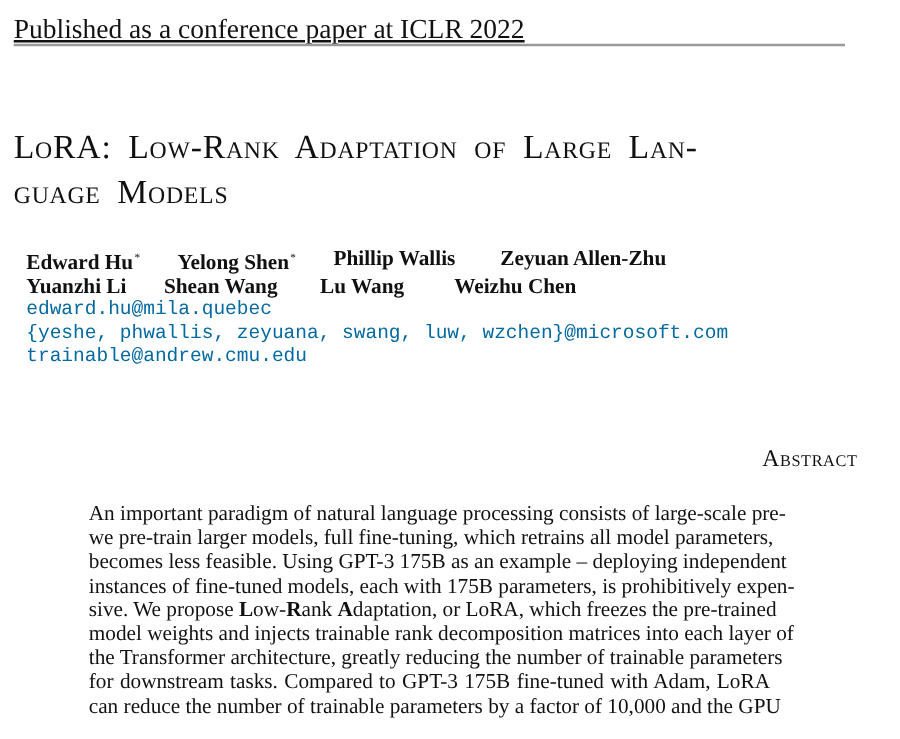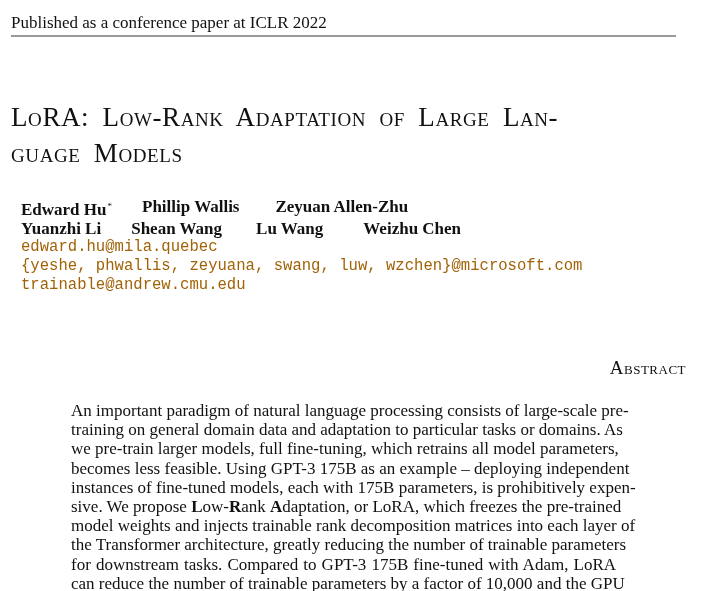--- a/index.html
+++ b/index.html
@@ -12,23 +12,24 @@
       height: 591px;
       overflow: hidden;
       position: relative;
       font-family: "Liberation Serif", serif;
       color: #111111;
     }
     .header {
       position: absolute;
       left: 11px;
       top: 13px;
-      font-size: 17px;
+      font-size: 22px;
       line-height: 20px;
       color: #111;
+      text-decoration: underline;
     }
     .header-rule {
       position: absolute;
       left: 11px;
       top: 35px;
       width: 665px;
       height: 2px;
       background: #9a9a9a;
     }
     .title {
@@ -68,21 +69,21 @@
     .affil {
       font-size: 17px;
       line-height: 19px;
       margin-top: 0px;
     }
     .email {
       font-family: "Liberation Mono", monospace;
       font-size: 15.6px;
       line-height: 19px;
       white-space: nowrap;
-      color: #a16207;
+      color: #0369a1;
     }
     .abstract-heading {
       position: absolute;
       left: 0;
       width: 686px;
       top: 357px;
       text-align: right;
       font-size: 19px;
       font-variant: small-caps;
       letter-spacing: 0.5px;
@@ -112,39 +113,39 @@
 <div class="header-rule"></div>
 
 <div class="title">
   <span class="line">LoRA: Low-Rank Adaptation of Large Lan-</span>
   <span class="line">guage Models</span>
 </div>
 
 <div class="authors">
   <div class="author-row">
     <span class="author"><span>Edward Hu</span><sup>*</sup></span>
+    <span class="author"><span>Yelong Shen</span><sup>*</sup></span>
     <span class="author" style="margin-right:36px"><span>Phillip Wallis</span></span>
     <span class="author"><span>Zeyuan Allen-Zhu</span></span>
   </div>
   <div class="author-row">
     <span class="author"><span>Yuanzhi Li</span></span>
     <span class="author" style="margin-right:34px"><span>Shean Wang</span></span>
     <span class="author" style="margin-right:40px"><span>Lu Wang</span></span>
     <span class="author"><span>Weizhu Chen</span></span>
   </div>
   <div class="email">edward.hu@mila.quebec</div>
   <div class="email">{yeshe, phwallis, zeyuana, swang, luw, wzchen}@microsoft.com</div>
   <div class="email">trainable@andrew.cmu.edu</div>
 </div>
 
 <div class="abstract-heading">Abstract</div>
 
 <div class="abstract">
   <span class="aline">An important paradigm of natural language processing consists of large-scale pre-</span>
-  <span class="aline">training on general domain data and adaptation to particular tasks or domains. As</span>
   <span class="aline">we pre-train larger models, full fine-tuning, which retrains all model parameters,</span>
   <span class="aline">becomes less feasible. Using GPT-3 175B as an example – deploying independent</span>
   <span class="aline">instances of fine-tuned models, each with 175B parameters, is prohibitively expen-</span>
   <span class="aline"><span>sive. We propose </span><b>L</b><span>ow-</span><b>R</b><span>ank </span><b>A</b><span>daptation, or LoRA, which freezes the pre-trained</span></span>
   <span class="aline">model weights and injects trainable rank decomposition matrices into each layer of</span>
   <span class="aline">the Transformer architecture, greatly reducing the number of trainable parameters</span>
   <span class="aline">for downstream tasks. Compared to GPT-3 175B fine-tuned with Adam, LoRA</span>
   <span class="aline">can reduce the number of trainable parameters by a factor of 10,000 and the GPU</span>
 
 </div>

